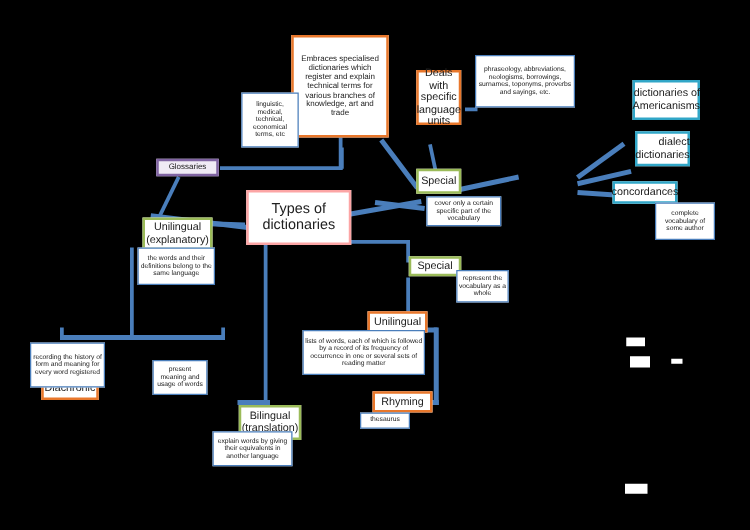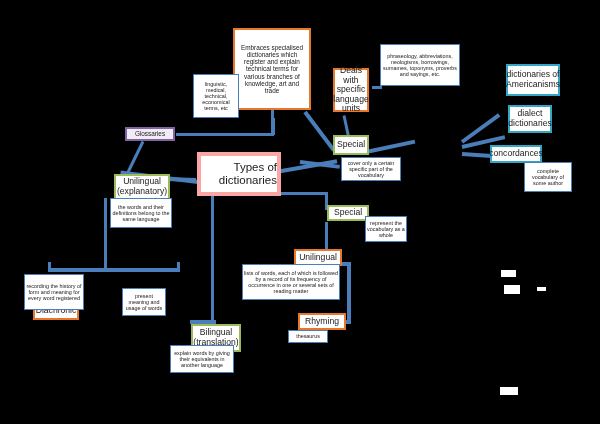--- a/index.html
+++ b/index.html
@@ -17,25 +17,25 @@
     display:flex;
     align-items:center;
     justify-content:center;
     text-align:center;
     color:#202020;
     line-height:1.12;
     z-index:5;
     white-space:pre-line;
   }
   
-  .b-red    {border:4px solid #fca5a5;text-align:right;}
+  .b-red    {border:2px solid #fca5a5;}
   .b-orange {border:2px solid #E8772B;}
   .b-green  {border:2px solid #9BBB59;}
   .b-purple {border:2px solid #8064A2;background:#F0EBF5;}
-  .b-cyan   {border:2px solid #31A6C7;}
+  .b-cyan   {border:2px solid #31A6C7;text-align:right;}
   .b-blue   {border:1.5px solid #4A7EBB;}
 
   .t-lg  {font-size:11.5px;}
   .t-md  {font-size:8.6px;}
   .t-sm  {font-size:6.4px;}
   .t-xs  {font-size:5.4px;}
 
   
   .conn{
     position:absolute;
@@ -104,21 +104,21 @@
   </div>
 
   <div class="node b-orange t-sm" style="left:233px;top:28px;width:78px;height:82px;padding:2px;">
     <span>Embraces specialised dictionaries which register and explain technical terms for various branches of knowledge, art and trade</span>
   </div>
 
   <div class="node b-blue t-xs" style="left:193px;top:74px;width:46px;height:44px;padding:1px;">
     <span>linguistic, medical, technical, economical terms, etc</span>
   </div>
 
-  <div class="node b-orange t-md" style="left:333px;top:68px;width:36px;height:44px;padding:1px;">
+  <div class="node b-orange t-md" style="left:333px;top:56px;width:36px;height:44px;padding:1px;">
     <span>Deals with specific language units</span>
   </div>
 
   <div class="node b-blue t-xs" style="left:380px;top:44px;width:80px;height:42px;padding:1px;">
     <span>phraseology, abbreviations, neologisms, borrowings, surnames, toponyms, proverbs and sayings, etc.</span>
   </div>
 
   <div class="node b-green t-md" style="left:333px;top:135px;width:36px;height:20px;">
     <span>Special</span>
   </div>

